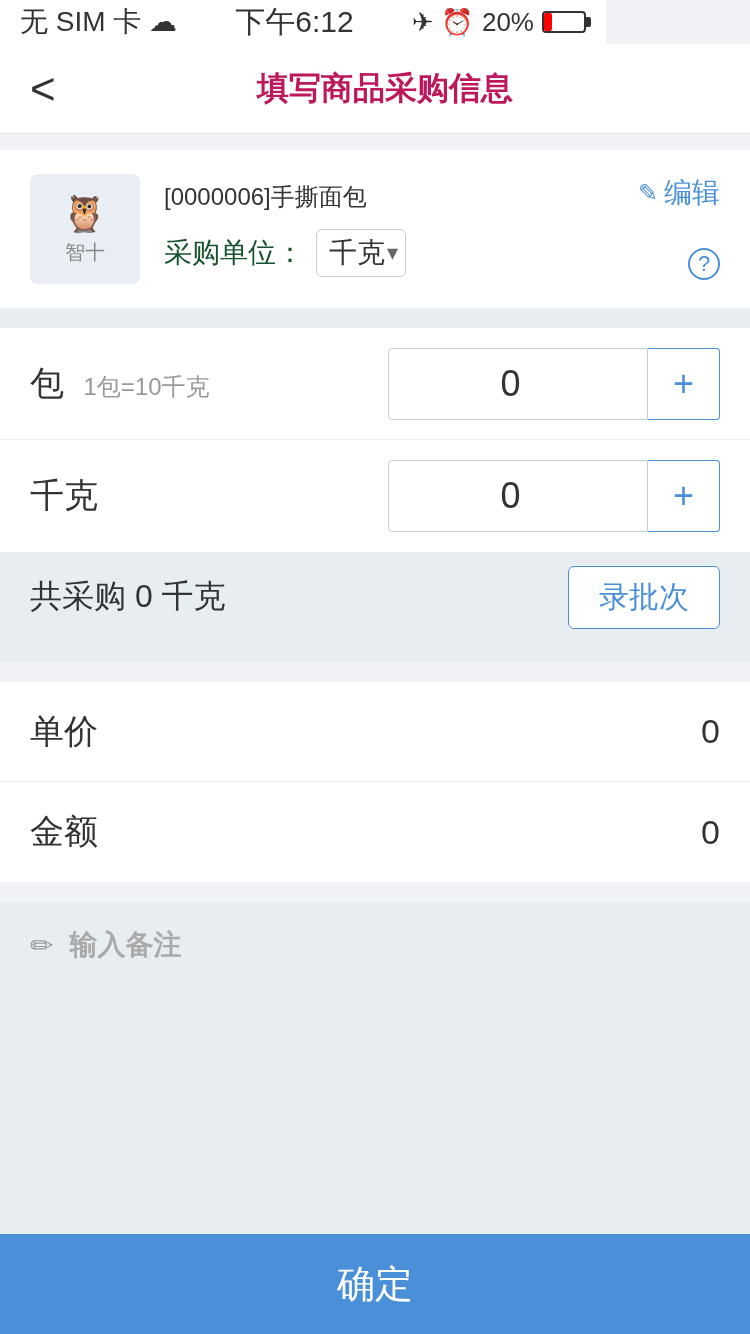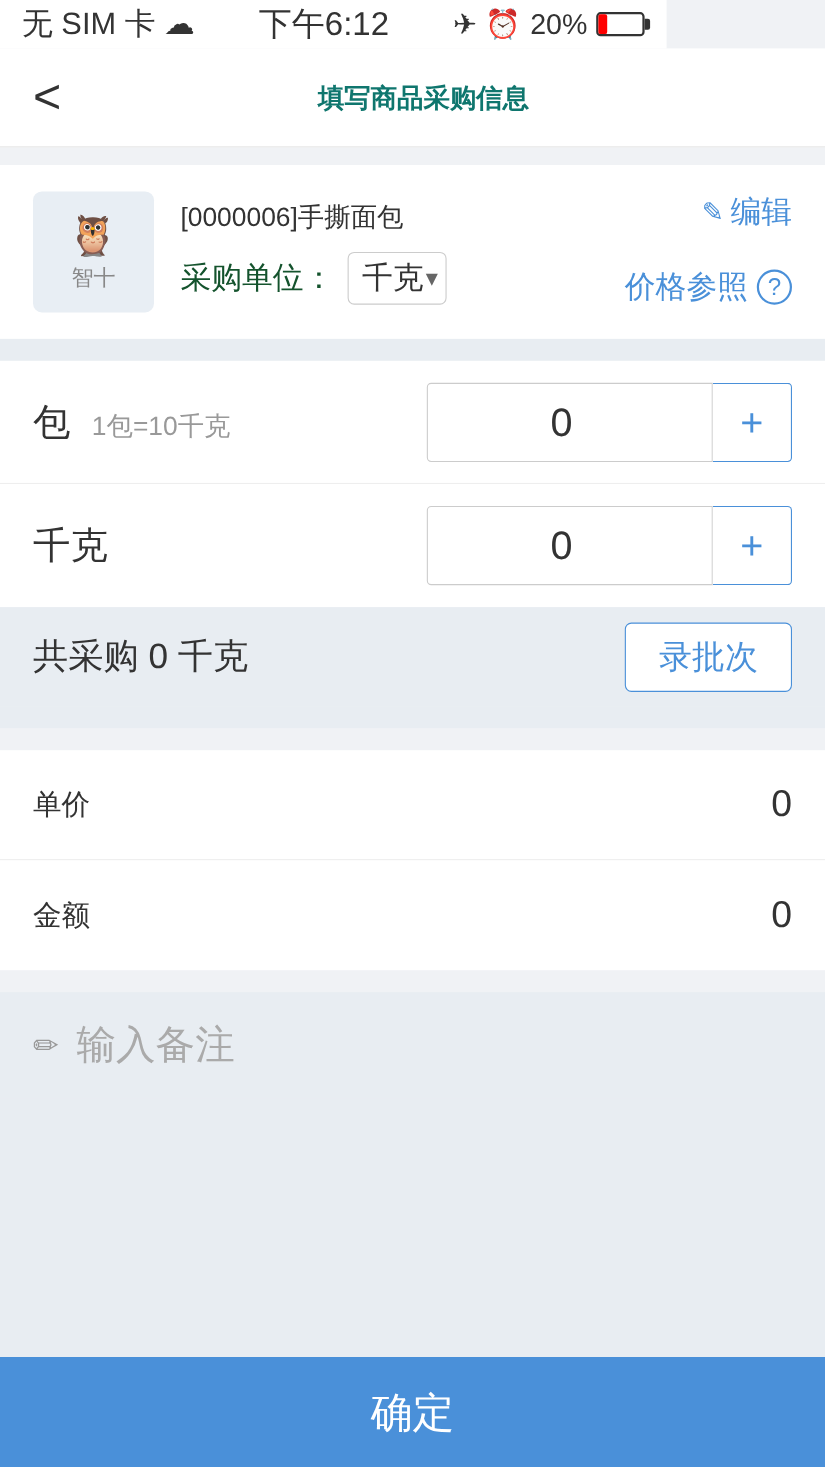--- a/index.html
+++ b/index.html
@@ -66,23 +66,23 @@
     }
     .nav-back {
       position: absolute;
       left: 30px;
       font-size: 44px;
       color: #333;
       line-height: 1;
       cursor: pointer;
     }
     .nav-title {
-      font-size: 24px;
+      font-size: 32px;
       font-weight: 600;
-      color: #0f766e;
+      color: #be185d;
       margin-left: 20px;
     }
 
     
     .product-card {
       background: #fff;
       display: flex;
       align-items: center;
       padding: 24px 30px;
       margin-top: 16px;
@@ -275,41 +275,42 @@
       align-items: center;
       justify-content: space-between;
       padding: 0 30px;
       height: 100px;
       border-bottom: 1px solid #eee;
     }
     .info-row:last-child {
       border-bottom: none;
     }
     .info-label {
-      font-size: 26px;
+      font-size: 34px;
       color: #333;
     }
     .info-value {
       font-size: 34px;
       color: #333;
     }
 
     
     .remark-section {
       background: #e8edf2;
       display: flex;
       align-items: center;
       padding: 24px 30px;
       margin-top: 20px;
       gap: 16px;
       min-height: 80px;
     }
     .remark-placeholder {
-      font-size: 36px;
+      font-size: 28px;
       color: #aaa;
+      font-weight: bold;
     }
 
     
     .bottom-content {
       background: #e8edf2;
       flex: 1;
       min-height: 300px;
     }
 
     
@@ -384,21 +385,20 @@
       <div class="unit-select-wrapper">
         <span class="unit-select">千克</span>
       </div>
     </div>
   </div>
   <div class="edit-btn">
     <span class="edit-pencil-icon">✎</span>
     <span>编辑</span>
   </div>
   <div class="price-ref">
-    <span>价格参照</span>
     <span class="help-icon">?</span>
   </div>
 </div>
 
 <div class="divider-section"></div>
 
 <div class="quantity-section">
 
   <div class="quantity-row">
     <div class="quantity-label">

